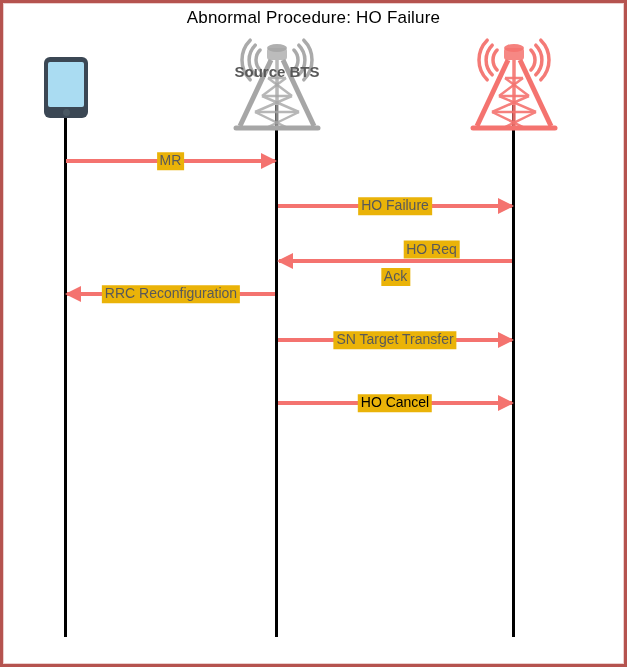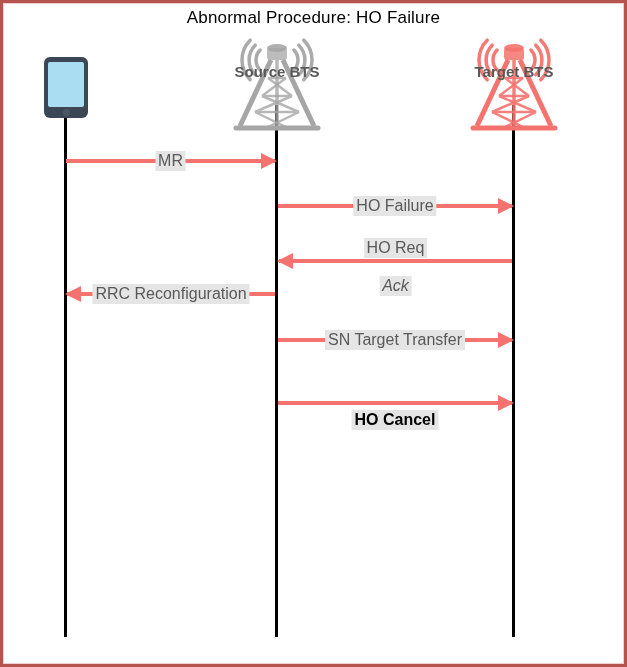--- a/index.html
+++ b/index.html
@@ -84,27 +84,27 @@
     border-left:16px solid var(--arrow);
   }
   .msg .head-l{
     position:absolute;left:-2px;top:-8px;width:0;height:0;
     border-top:8px solid transparent;border-bottom:8px solid transparent;
     border-right:16px solid var(--arrow);
   }
   .msg .lbl{
     position:absolute;left:50%;top:0;
     transform:translate(-50%,-50%);
-    background:#e5e5e5;padding:0 3px;
-    font-size:16px;color:var(--message-label);
+    background:#eab308;padding:0 3px;
+    font-size:14px;color:var(--message-label);
     white-space:nowrap;line-height:1.25;
   }
-  .msg .lbl.above{top:-3px;transform:translate(-50%,-100%);}
-  .msg .lbl.below{top:15px;transform:translate(-50%,0);font-style:italic;}
-  .msg .lbl.bold{font-weight:bold;color:#000000;margin-top:17px;}
+  .msg .lbl.above{top:-3px;transform:translate(-50%,-100%);margin-left:36px;}
+  .msg .lbl.below{top:7px;transform:translate(-50%,0);}
+  .msg .lbl.bold{font-weight:normal;color:#000000;}
 </style>
 </head>
 <body>
 
 <div class="canvas">
 
   <div class="frame"></div>
 
   <div class="title">Abnormal Procedure: HO Failure</div>
 
@@ -165,21 +165,20 @@
           <path d="M46 40 L70 58 M64 40 L40 58"></path>
           <path d="M40 58 L77 74 M70 58 L33 74"></path>
           <path d="M33 74 L66 90 M77 74 L44 90"></path>
         </g>
         <path d="M14 90 L96 90" stroke-width="5" stroke-linecap="round"></path>
       </g>
     </svg>
   </div>
 
   <div class="actor-label al-source">Source BTS</div>
-  <div class="actor-label al-target">Target BTS</div>
 
   <div class="msg" style="left:66px;top:161px;width:209px">
     <div class="line"></div>
     <div class="head-r"></div>
     <span class="lbl">MR</span>
   </div>
 
   <div class="msg" style="left:278px;top:206px;width:234px">
     <div class="line"></div>
     <div class="head-r"></div>

